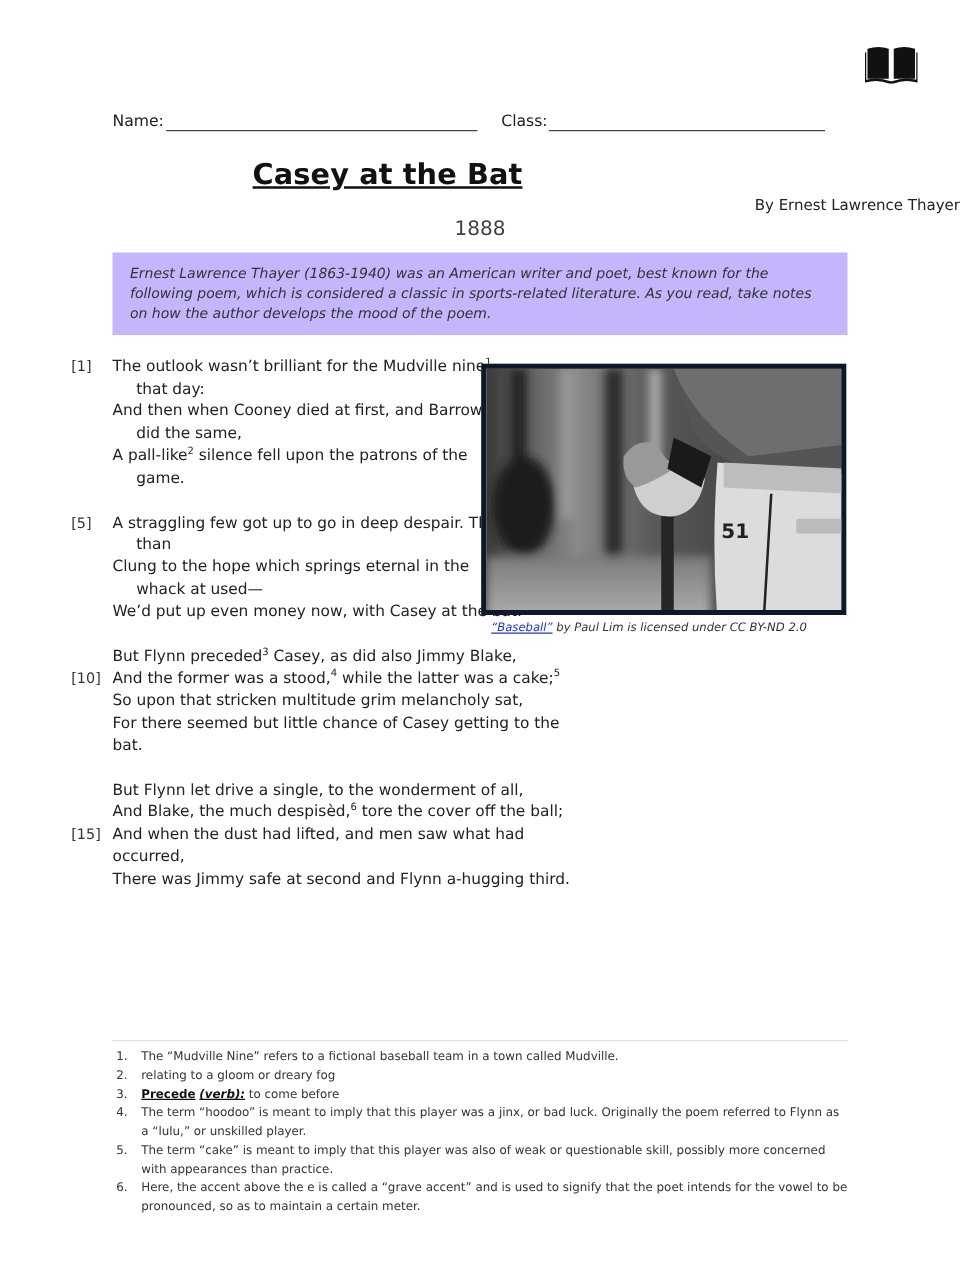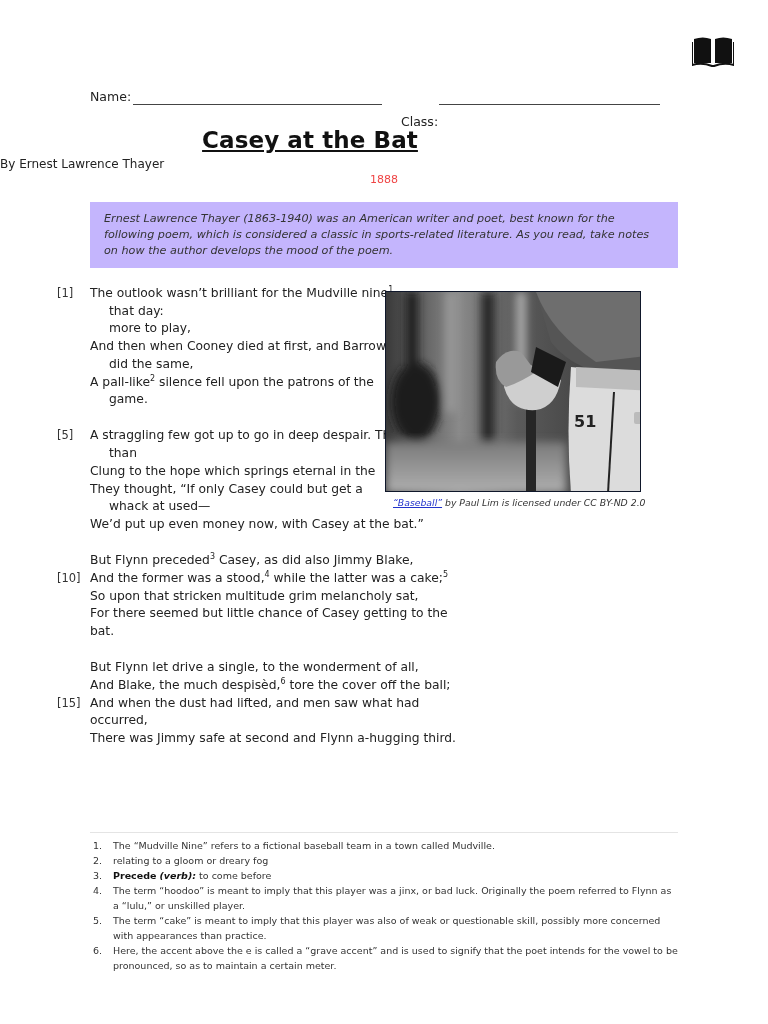--- a/index.html
+++ b/index.html
@@ -4,45 +4,45 @@
 <style>
   * { box-sizing: border-box; margin: 0; padding: 0; }
   html, body { width: 768px; height: 1024px; background: #ffffff; overflow: hidden; }
   body { position: relative; font-family: "DejaVu Sans", sans-serif; color: #222; }
 
   .book-icon { position: absolute; left: 692px; top: 35px; width: 42px; height: 32px; }
 
   .name-row { position: absolute; top: 89px; left: 90px; width: 580px; height: 20px; font-size: 12.5px; color: #222; }
   .name-label { position: absolute; left: 0; top: 0; }
   .name-line { position: absolute; left: 43px; top: 15px; width: 249px; border-bottom: 1px solid #444; }
-  .class-label { position: absolute; left: 311px; top: 0; margin-top: 25px; }
+  .class-label { position: absolute; left: 311px; top: 0; }
   .class-line { position: absolute; left: 349px; top: 15px; width: 221px; border-bottom: 1px solid #444; }
 
   .title { position: absolute; top: 127px; left: 0; width: 620px; text-align: center; font-size: 23px; font-weight: bold; text-decoration: underline; text-underline-offset: 2px; color: #111; letter-spacing: 0.1px; }
-  .byline { position: absolute; top: 157px; left: 0; width: 768px; text-align: left; font-size: 12px; color: #222; }
-  .year { position: absolute; top: 173px; left: 0; width: 768px; text-align: center; font-size: 11px; color: #ef4444; }
+  .byline { position: absolute; top: 157px; left: 0; width: 768px; text-align: right; font-size: 12px; color: #222; }
+  .year { position: absolute; top: 173px; left: 0; width: 768px; text-align: center; font-size: 16px; color: #404040; }
 
   .intro-box { position: absolute; top: 202px; left: 90px; width: 588px; height: 66px; background: #c4b5fd; padding: 9px 14px; font-size: 11.2px; font-style: italic; line-height: 16.2px; color: #333; }
 
   .poem { position: absolute; top: 285px; left: 50px; width: 420px; font-size: 12.3px; color: #222; }
   .stanza { margin-bottom: 18.5px; }
   .line { position: relative; padding-left: 40px; line-height: 17.7px; }
   .line .num { position: absolute; left: 7px; top: 0; font-size: 11.5px; color: #333; }
   .line .wrap { display: block; padding-left: 19px; }
   sup { font-size: 8px; vertical-align: super; line-height: 0; }
 
-  .photo-box { position: absolute; top: 291px; left: 385px; width: 256px; height: 201px; border: 1px solid #0f172a; overflow: hidden; background: #a3a3a3; }
+  .photo-box { position: absolute; top: 291px; left: 385px; width: 292px; height: 201px; border: 4px solid #0f172a; overflow: hidden; background: #a3a3a3; }
   .photo-caption { position: absolute; top: 497px; left: 393px; font-size: 9.3px; font-style: italic; color: #333; white-space: nowrap; }
   .photo-caption a { color: #2233cc; text-decoration: underline; }
 
   .footnote-rule { position: absolute; top: 832px; left: 90px; width: 588px; border-top: 1px solid #e4e4e4; }
   .footnotes { position: absolute; top: 838px; left: 90px; width: 590px; font-size: 9.5px; color: #333; line-height: 15px; }
   .fn { position: relative; padding-left: 23px; }
   .fn .fnnum { position: absolute; left: 3px; top: 0; }
-  .fn b { color: #111; }
+  .fn b { color: #111; text-decoration: underline; }
 </style>
 </head>
 <body>
 
 <svg class="book-icon" viewBox="0 0 42 32">
   <path d="M2 4 L2 28 L19 28 L19 4 Q11 1 2 4 Z" fill="#111"></path>
   <path d="M23 4 L23 28 L40 28 L40 4 Q31 1 23 4 Z" fill="#111"></path>
   <path d="M0 7 L0 30 Q10 27 20 31 L22 31 Q32 27 42 30 L42 7" fill="none" stroke="#111" stroke-width="2"></path>
 </svg>
 
@@ -61,21 +61,20 @@
 
 <div class="poem">
 
   <div class="stanza">
     <div class="line">
       <span class="num">[1]</span>
       <span>The outlook wasn’t brilliant for the Mudville nine</span><sup>1</sup>
       <span class="wrap">that day:</span>
     </div>
     <div class="line">
-      <span class="wrap">more to play,</span>
     </div>
     <div class="line">
       <span>And then when Cooney died at first, and Barrows</span>
       <span class="wrap">did the same,</span>
     </div>
     <div class="line">
       <span>A pall-like</span><sup>2</sup><span> silence fell upon the patrons of the</span>
       <span class="wrap">game.</span>
     </div>
   </div>
@@ -83,21 +82,20 @@
   <div class="stanza">
     <div class="line">
       <span class="num">[5]</span>
       <span>A straggling few got up to go in deep despair. The</span>
       <span class="wrap">than</span>
     </div>
     <div class="line">
       <span>Clung to the hope which springs eternal in the</span>
     </div>
     <div class="line">
-      <span>They thought, “If only Casey could but get a</span>
       <span class="wrap">whack at used—</span>
     </div>
     <div class="line">
       <span>We’d put up even money now, with Casey at the bat.”</span>
     </div>
   </div>
 
   <div class="stanza">
     <div class="line">
       <span>But Flynn preceded</span><sup>3</sup><span> Casey, as did also Jimmy Blake,</span>

